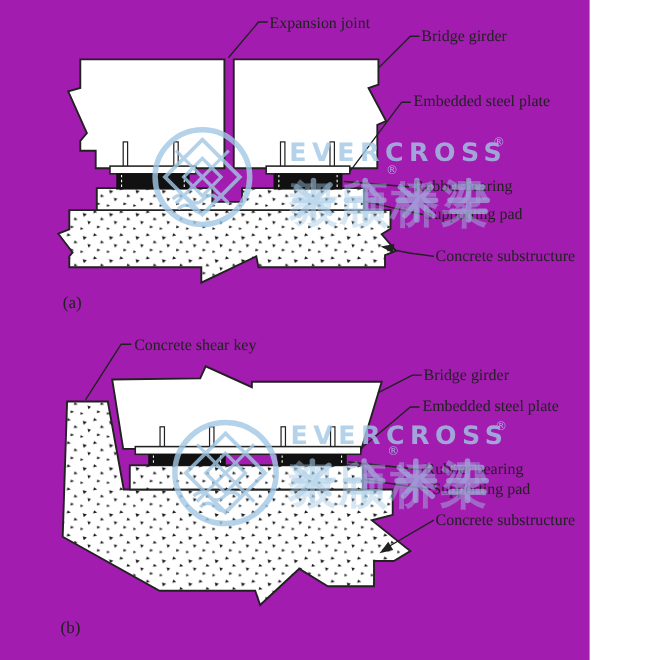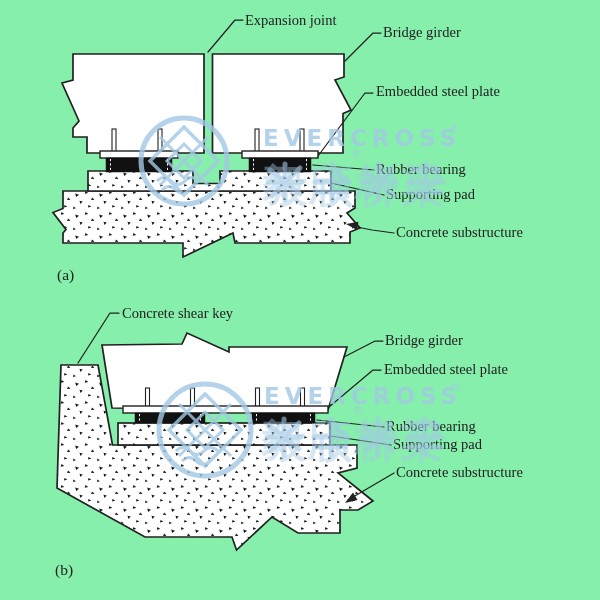--- a/index.html
+++ b/index.html
@@ -1,16 +1,16 @@
 <!DOCTYPE html>
 <html><head>
 <meta charset="utf-8">
 <style>
   html,body{margin:0;padding:0;background:#ffffff;}
-  .stage{position:relative;width:600px;height:600px;background:#86efac;overflow:hidden;text-decoration:underline;}
+  .stage{position:relative;width:536px;height:600px;background:#a21caf;overflow:hidden;text-decoration:underline;}
   svg{display:block;}
   .lbl{font-family:"Liberation Serif","DejaVu Serif",serif;font-size:14.5px;fill:#212121;}
   .tag{font-family:"Liberation Serif","DejaVu Serif",serif;font-size:15.5px;fill:#212121;}
   .art{stroke:#212121;stroke-width:1.7;fill:#ffffff;stroke-linejoin:miter;}
   .stip{stroke:#212121;stroke-width:1.7;fill:url(#stip);stroke-linejoin:miter;}
   .plate{stroke:#212121;stroke-width:1.4;fill:#ffffff;}
   .bolt{stroke:#212121;stroke-width:1.1;fill:#ffffff;}
   .brg{fill:#111111;stroke:#111111;stroke-width:0.5;}
   .brgdash{stroke:#ffffff;stroke-width:1;stroke-dasharray:2.2 2.2;fill:none;}
   .leader{stroke:#212121;stroke-width:1.25;fill:none;stroke-linejoin:round;stroke-linecap:round;}

